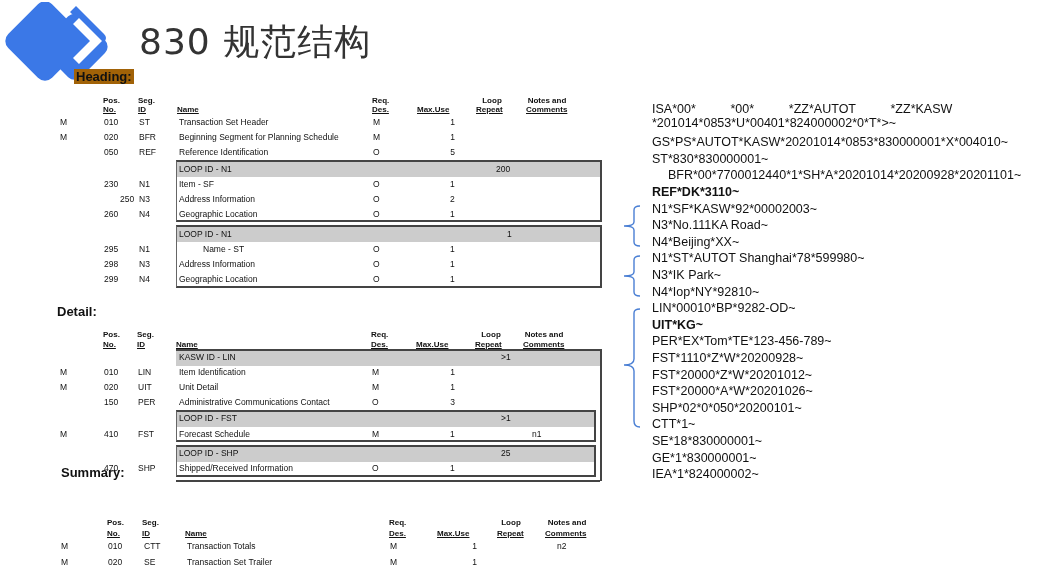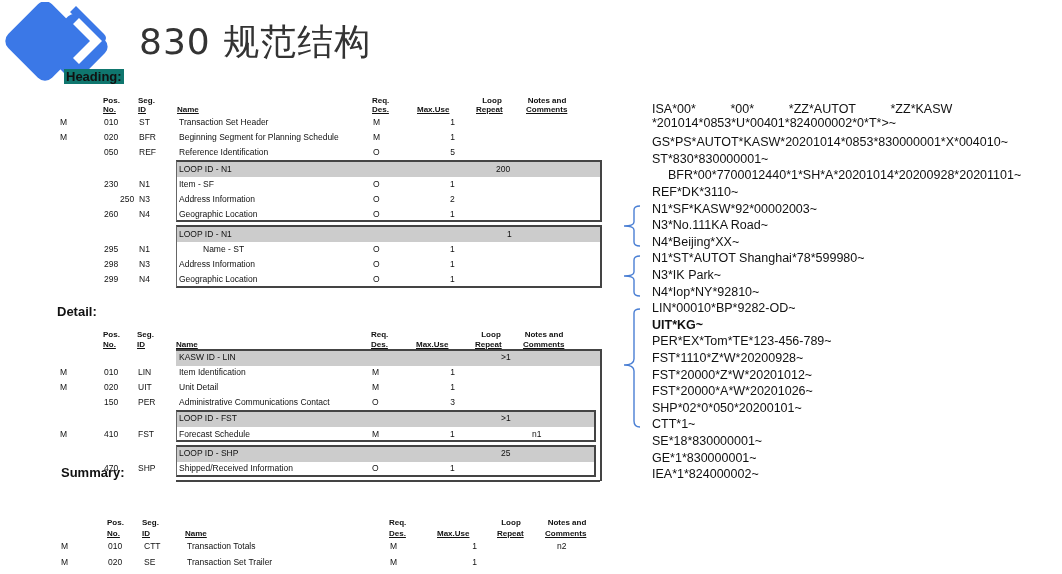--- a/index.html
+++ b/index.html
@@ -31,21 +31,21 @@
 <body>
 
 <svg class="logo" viewBox="0 0 112 84">
   <rect x="46" y="6" width="52" height="52" rx="9" transform="rotate(45 72 32) translate(8 10)" fill="#3b78e7"></rect>
   <path d="M66 10 L72 4 L100 32 Q104 36 100 40 L72 68 L66 62 L90 38 Q92 36 90 34 Z" fill="#3b78e7"></path>
   <rect x="10" y="8" width="62" height="62" rx="10" transform="rotate(45 41 39)" fill="#3b78e7"></rect>
   <path d="M69 22 L86 39 L69 56 L75 62 L98 39 L75 16 Z" fill="#ffffff"></path>
 </svg>
 <div class="title">830  规范结构</div>
 
-<div class="section-label" style="left:64px;top:69px;background:#0f766e;padding:0 2px;">Heading:</div>
+<div class="section-label" style="left:74px;top:69px;background:#a16207;padding:0 2px;">Heading:</div>
 
 <div>
   <div class="t hd" style="left:103px;top:96px;">Pos.</div>
   <div class="t hd u" style="left:103px;top:105px;">No.</div>
   <div class="t hd" style="left:138px;top:96px;">Seg.</div>
   <div class="t hd u" style="left:138px;top:105px;">ID</div>
   <div class="t hd u" style="left:177px;top:105px;">Name</div>
   <div class="t hd" style="left:372px;top:96px;">Req.</div>
   <div class="t hd u" style="left:372px;top:105px;">Des.</div>
   <div class="t hd u" style="left:417px;top:105px;">Max.Use</div>
@@ -245,21 +245,21 @@
   <div class="t" style="left:390px;top:557px;">M</div>
   <div class="t r" style="left:452px;top:557px;width:25px;">1</div>
 </div>
 
 <div>
   <div class="edi" style="top:101px;">ISA*00*          *00*          *ZZ*AUTOT          *ZZ*KASW</div>
   <div class="edi" style="top:115px;">*201014*0853*U*00401*824000002*0*T*&gt;~</div>
   <div class="edi" style="top:134.2px;">GS*PS*AUTOT*KASW*20201014*0853*830000001*X*004010~</div>
   <div class="edi" style="top:150.8px;">ST*830*830000001~</div>
   <div class="edi" style="top:167.4px;margin-left:16px;">BFR*00*7700012440*1*SH*A*20201014*20200928*20201101~</div>
-  <div class="edi" style="top:184px;">REF*DK*3110~</div>
+  <div class="edi" style="top:184px;font-weight:bold;">REF*DK*3110~</div>
   <div class="edi" style="top:200.6px;">N1*SF*KASW*92*00002003~</div>
   <div class="edi" style="top:217.2px;">N3*No.111KA Road~</div>
   <div class="edi" style="top:233.8px;">N4*Beijing*XX~</div>
   <div class="edi" style="top:250.4px;">N1*ST*AUTOT Shanghai*78*599980~</div>
   <div class="edi" style="top:267px;">N3*IK Park~</div>
   <div class="edi" style="top:283.6px;">N4*Iop*NY*92810~</div>
   <div class="edi" style="top:300.2px;">LIN*00010*BP*9282-OD~</div>
   <div class="edi" style="top:316.8px;font-weight:bold;">UIT*KG~</div>
   <div class="edi" style="top:333.4px;">PER*EX*Tom*TE*123-456-789~</div>
   <div class="edi" style="top:350px;">FST*1110*Z*W*20200928~</div>

